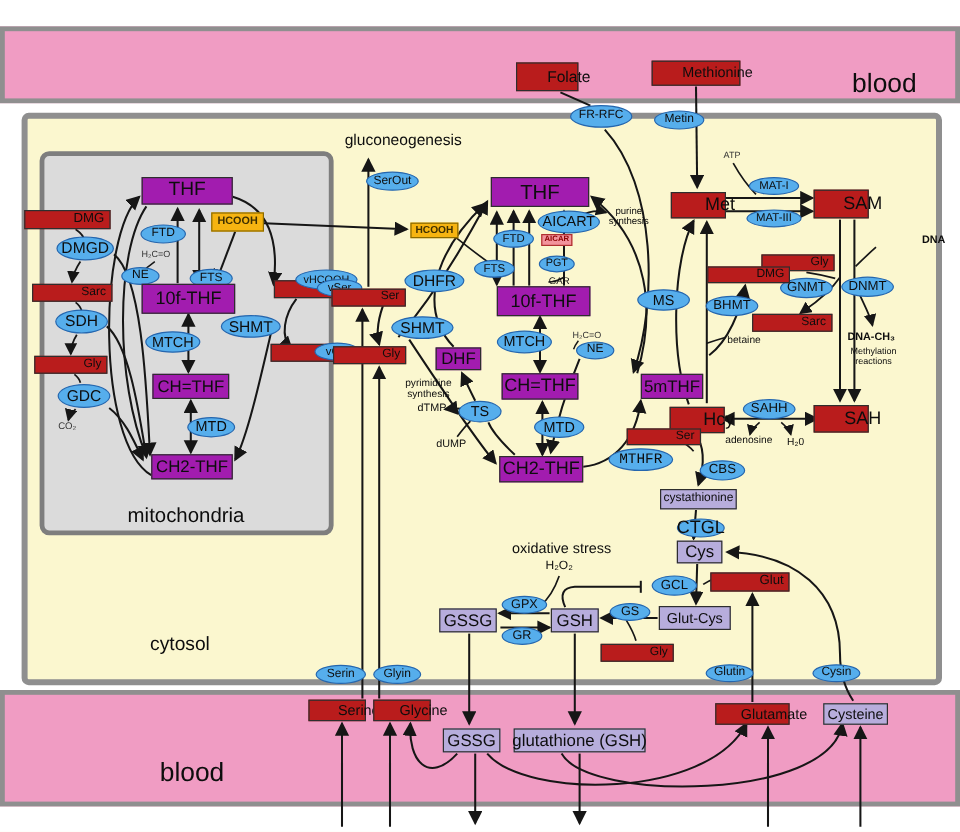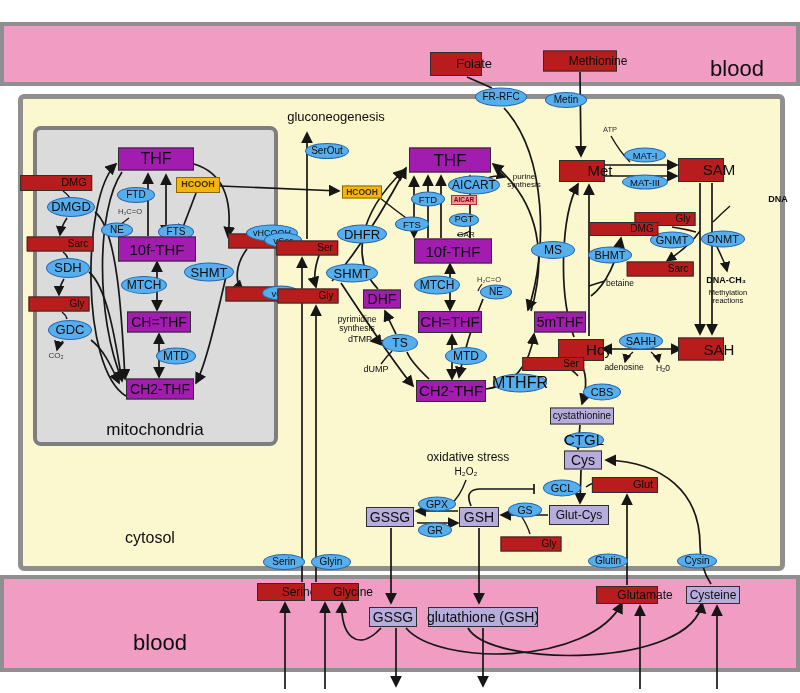--- a/index.html
+++ b/index.html
@@ -195,21 +195,21 @@
   <div class="n ell" style="left:496px;top:292px;width:32px;height:15px;font-size:10px;">NE</div>
   <div class="n box pink" style="left:450px;top:322px;width:64px;height:22px;font-size:15px;">CH=THF</div>
   <div class="n ell" style="left:466px;top:356px;width:42px;height:18px;font-size:12px;">MTD</div>
   <div class="n box pink" style="left:451px;top:391px;width:70px;height:22px;font-size:15px;">CH2-THF</div>
   <div class="n box pink" style="left:382px;top:299px;width:38px;height:19px;font-size:14px;">DHF</div>
   <div class="n txt" style="left:357px;top:324px;font-size:8.5px;">pyrimidine
 synthesis</div>
   <div class="n txt" style="left:360px;top:340px;font-size:9px;">dTMP</div>
   <div class="n ell" style="left:400px;top:343px;width:36px;height:18px;font-size:12px;">TS</div>
   <div class="n txt" style="left:376px;top:370px;font-size:9px;">dUMP</div>
-  <div class="n ell" style="left:520px;top:383px;width:54px;height:19px;font-size:16px;">MTHFR</div>
+  <div class="n ell" style="left:534px;top:383px;width:54px;height:19px;font-size:12px;font-family:Liberation Mono, monospace;">MTHFR</div>
   <div class="n box pink" style="left:537px;top:322px;width:52px;height:21px;font-size:14px;margin-left:23px;">5mTHF</div>
   <div class="n ell" style="left:553px;top:250px;width:44px;height:18px;font-size:12px;">MS</div>
 
   <div class="n box green" style="left:582px;top:171px;width:38px;height:22px;font-size:15px;">Met</div>
   <div class="n txt" style="left:610px;top:130px;font-size:7.5px;color:#333;">ATP</div>
   <div class="n ell" style="left:645px;top:155px;width:42px;height:15px;font-size:9.5px;">MAT-I</div>
   <div class="n ell" style="left:645px;top:182px;width:46px;height:15px;font-size:9.5px;">MAT-III</div>
   <div class="n box green" style="left:701px;top:170px;width:42px;height:24px;font-size:15px;">SAM</div>
   <div class="n txt b" style="left:733px;top:200px;font-size:9px;margin-left:45px;">DNA</div>
   <div class="n box green" style="left:665px;top:219px;font-size:10px;height:14px;">Gly</div>

